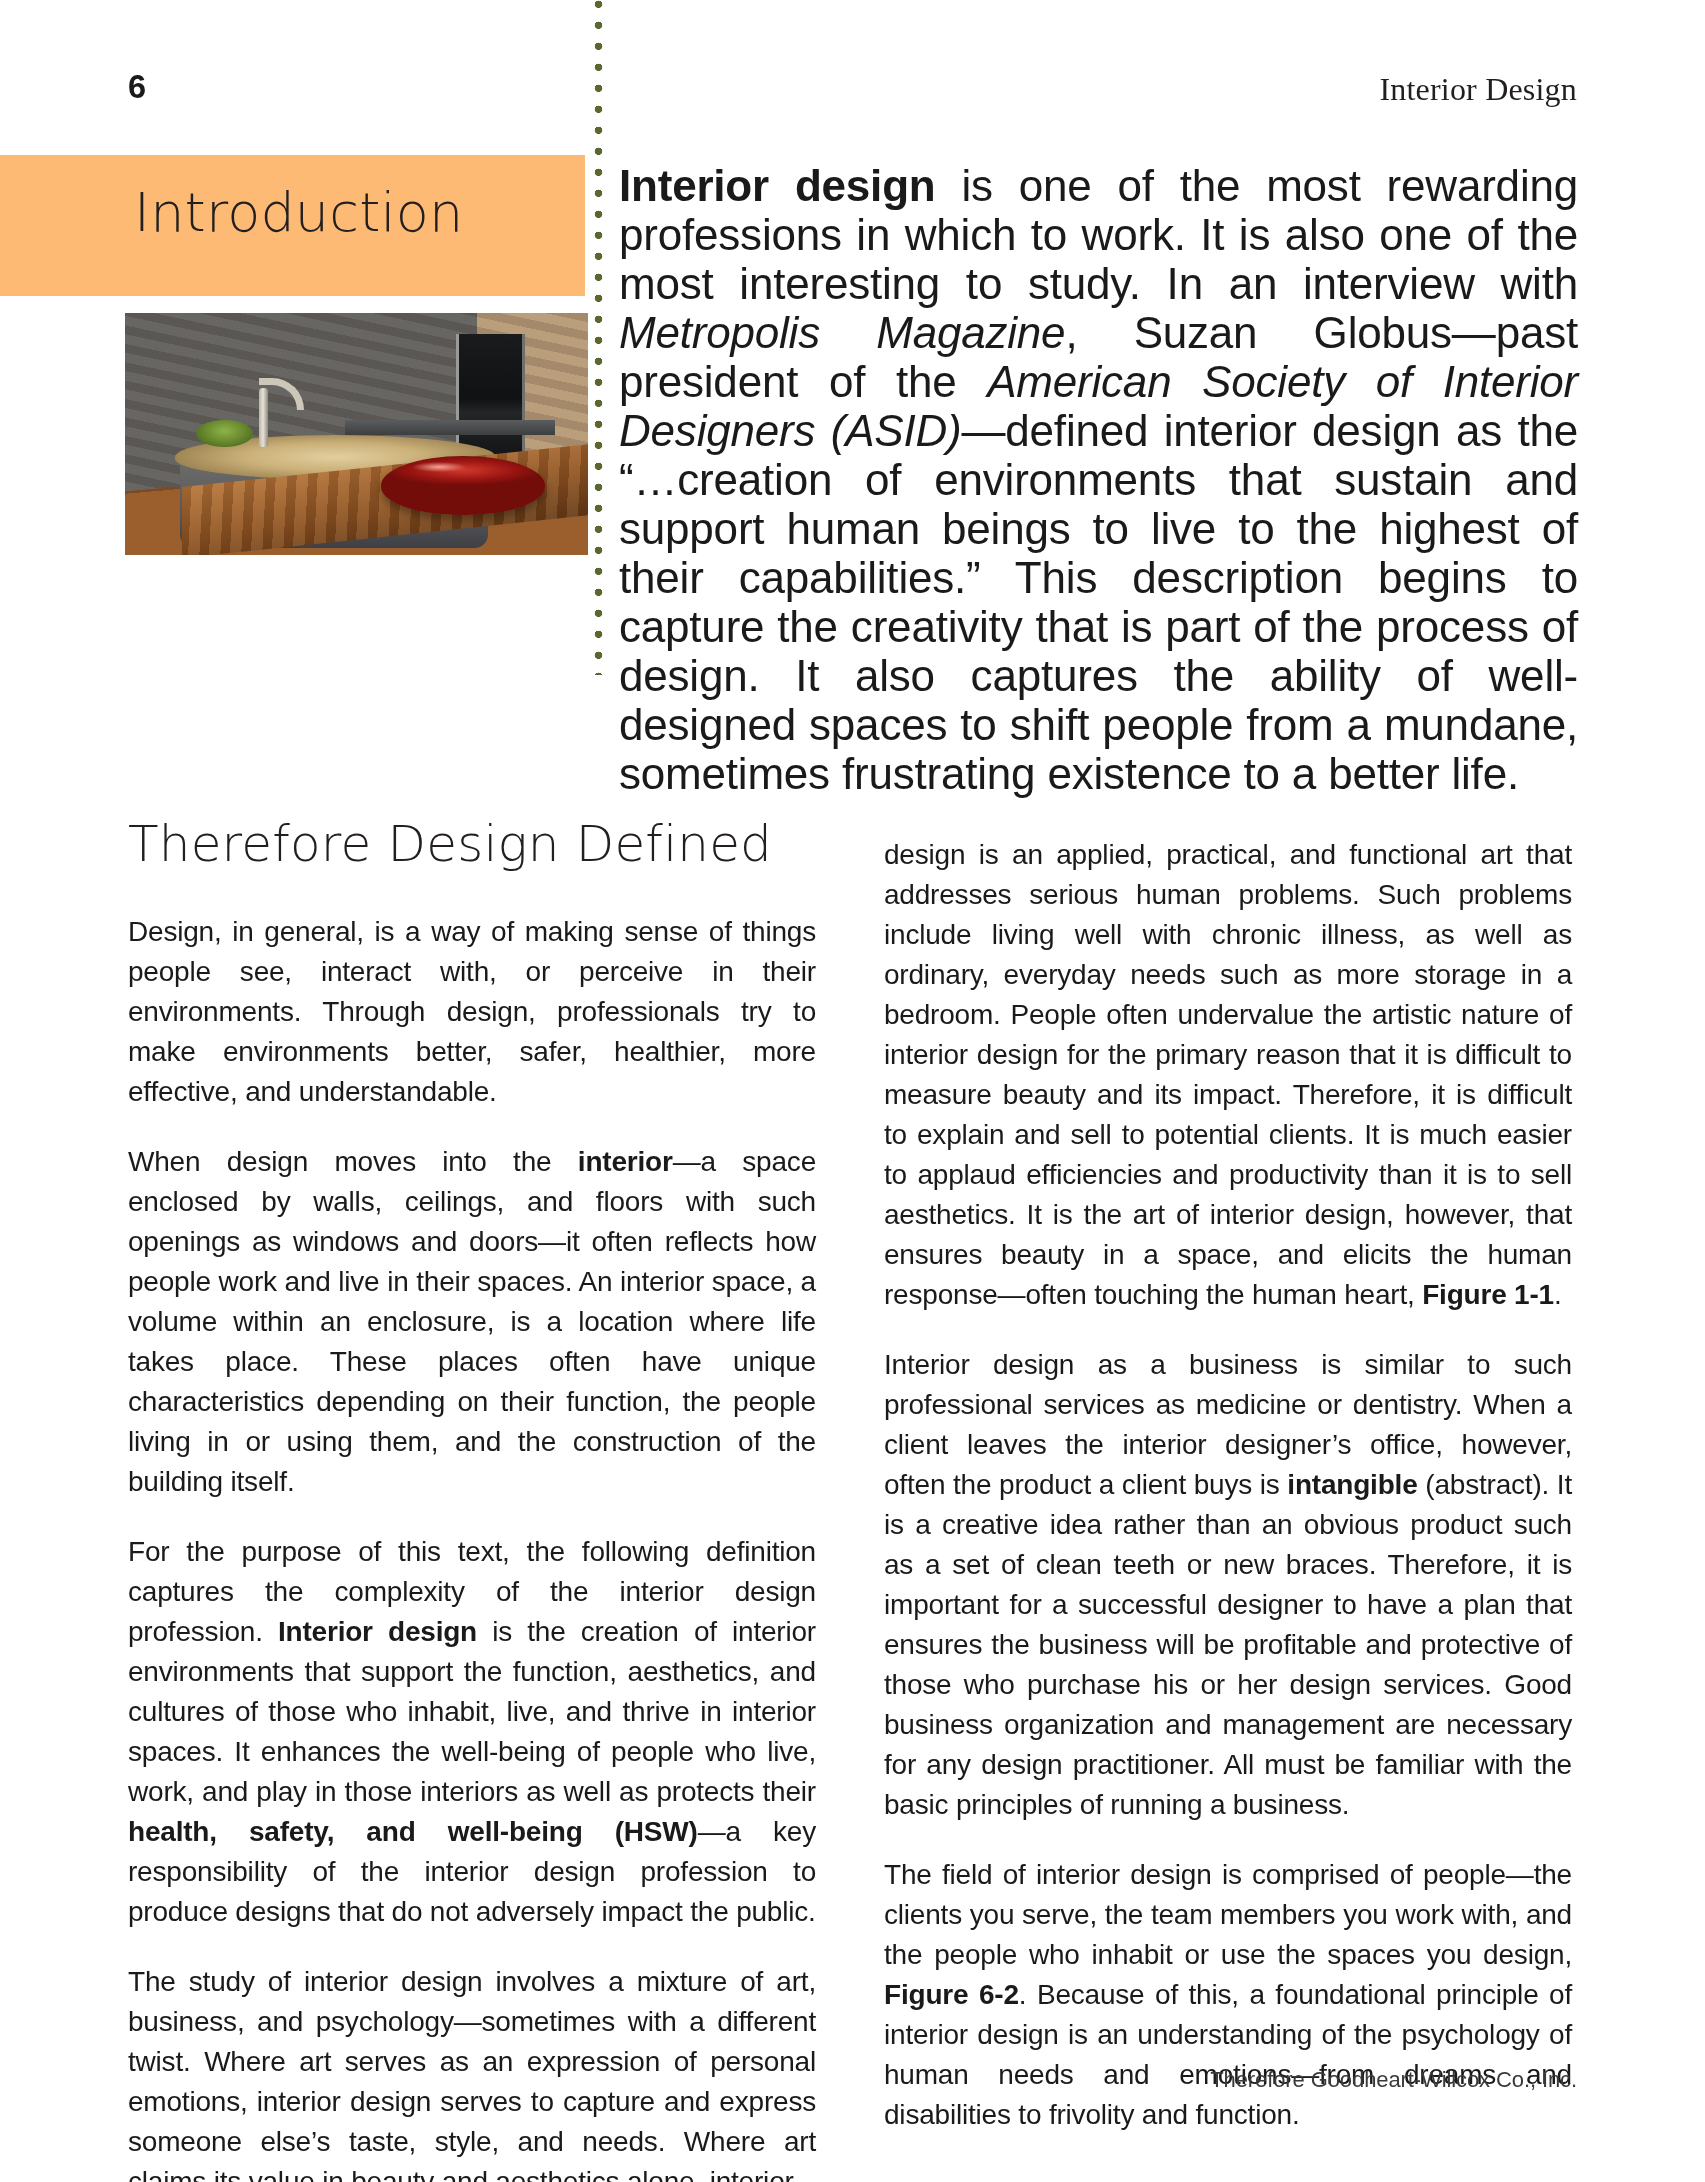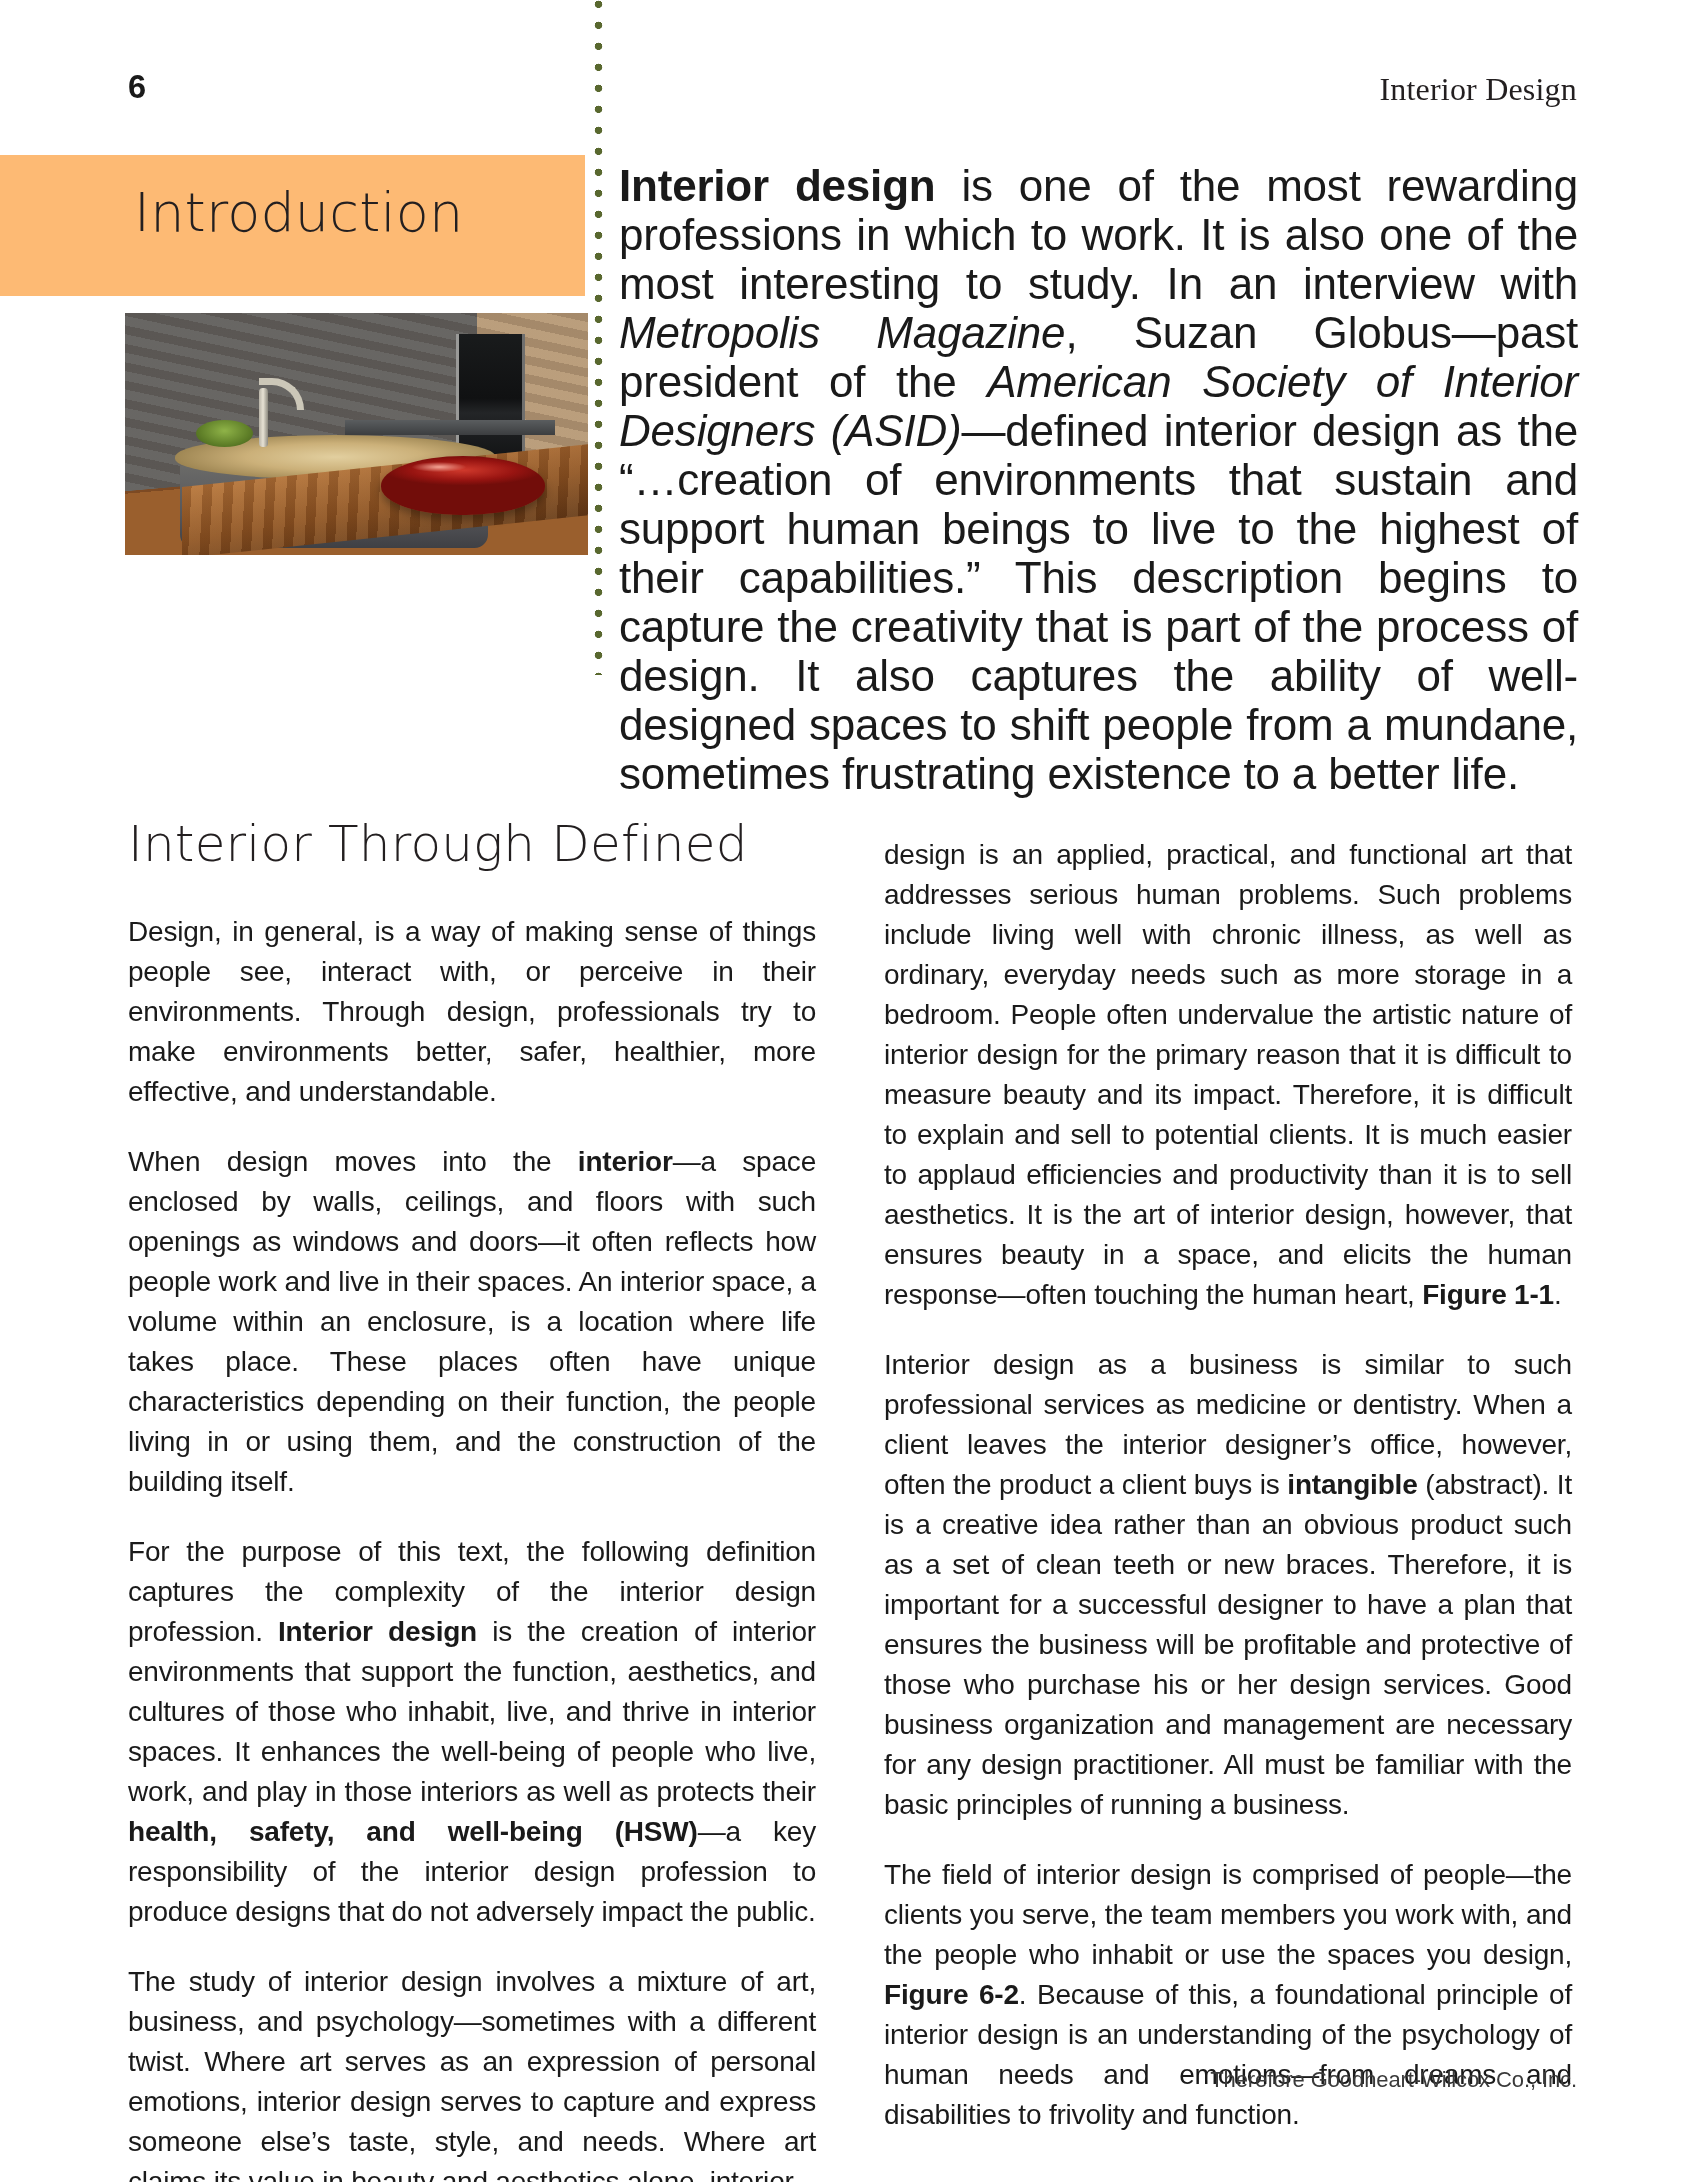--- a/index.html
+++ b/index.html
@@ -260,21 +260,21 @@
     <div class="faucet"></div>
     <div class="greens"></div>
     <div class="wood-slab"></div>
     <div class="bowl"></div>
     <div class="bowl-hi"></div>
   </div>
 
   <div class="intro-copy"><b>Interior design</b> is one of the most rewarding professions in which to work. It is also one of the most interesting to study. In an interview with <i>Metropolis Magazine</i>, Suzan Globus—past president of the <i>American Society of Interior Designers (ASID)</i>—defined interior design as the “…creation of environments that sustain and support human beings to live to the highest of their capabilities.” This description begins to capture the creativity that is part of the process of design. It also captures the ability of well-designed spaces to shift people from a mundane, sometimes frustrating existence to a better life.</div>
 
   <div class="col col-left">
-    <h1 class="section-title">Interior Through Defined</h1>
+    <h1 class="section-title">Therefore Design Defined</h1>
     <div>
         <p>Design, in general, is a way of making sense of things people see, interact with, or perceive in their environments. Through design, professionals try to make environments better, safer, healthier, more effective, and understandable.</p>
         <p>When design moves into the <b>interior</b>—a space enclosed by walls, ceilings, and floors with such openings as windows and doors—it often reflects how people work and live in their spaces. An interior space, a volume within an enclosure, is a location where life takes place. These places often have unique characteristics depending on their function, the people living in or using them, and the construction of the building itself.</p>
         <p>For the purpose of this text, the following definition captures the complexity of the interior design profession. <b>Interior design</b> is the creation of interior environments that support the function, aesthetics, and cultures of those who inhabit, live, and thrive in interior spaces. It enhances the well-being of people who live, work, and play in those interiors as well as protects their <b>health, safety, and well-being (HSW)</b>—a key responsibility of the interior design profession to produce designs that do not adversely impact the public.</p>
         <p>The study of interior design involves a mixture of art, business, and psychology—sometimes with a different twist. Where art serves as an expression of personal emotions, interior design serves to capture and express someone else’s taste, style, and needs. Where art claims its value in beauty and aesthetics alone, interior</p>
       </div>
   </div>
 
   <div class="col col-right">
     <div>

